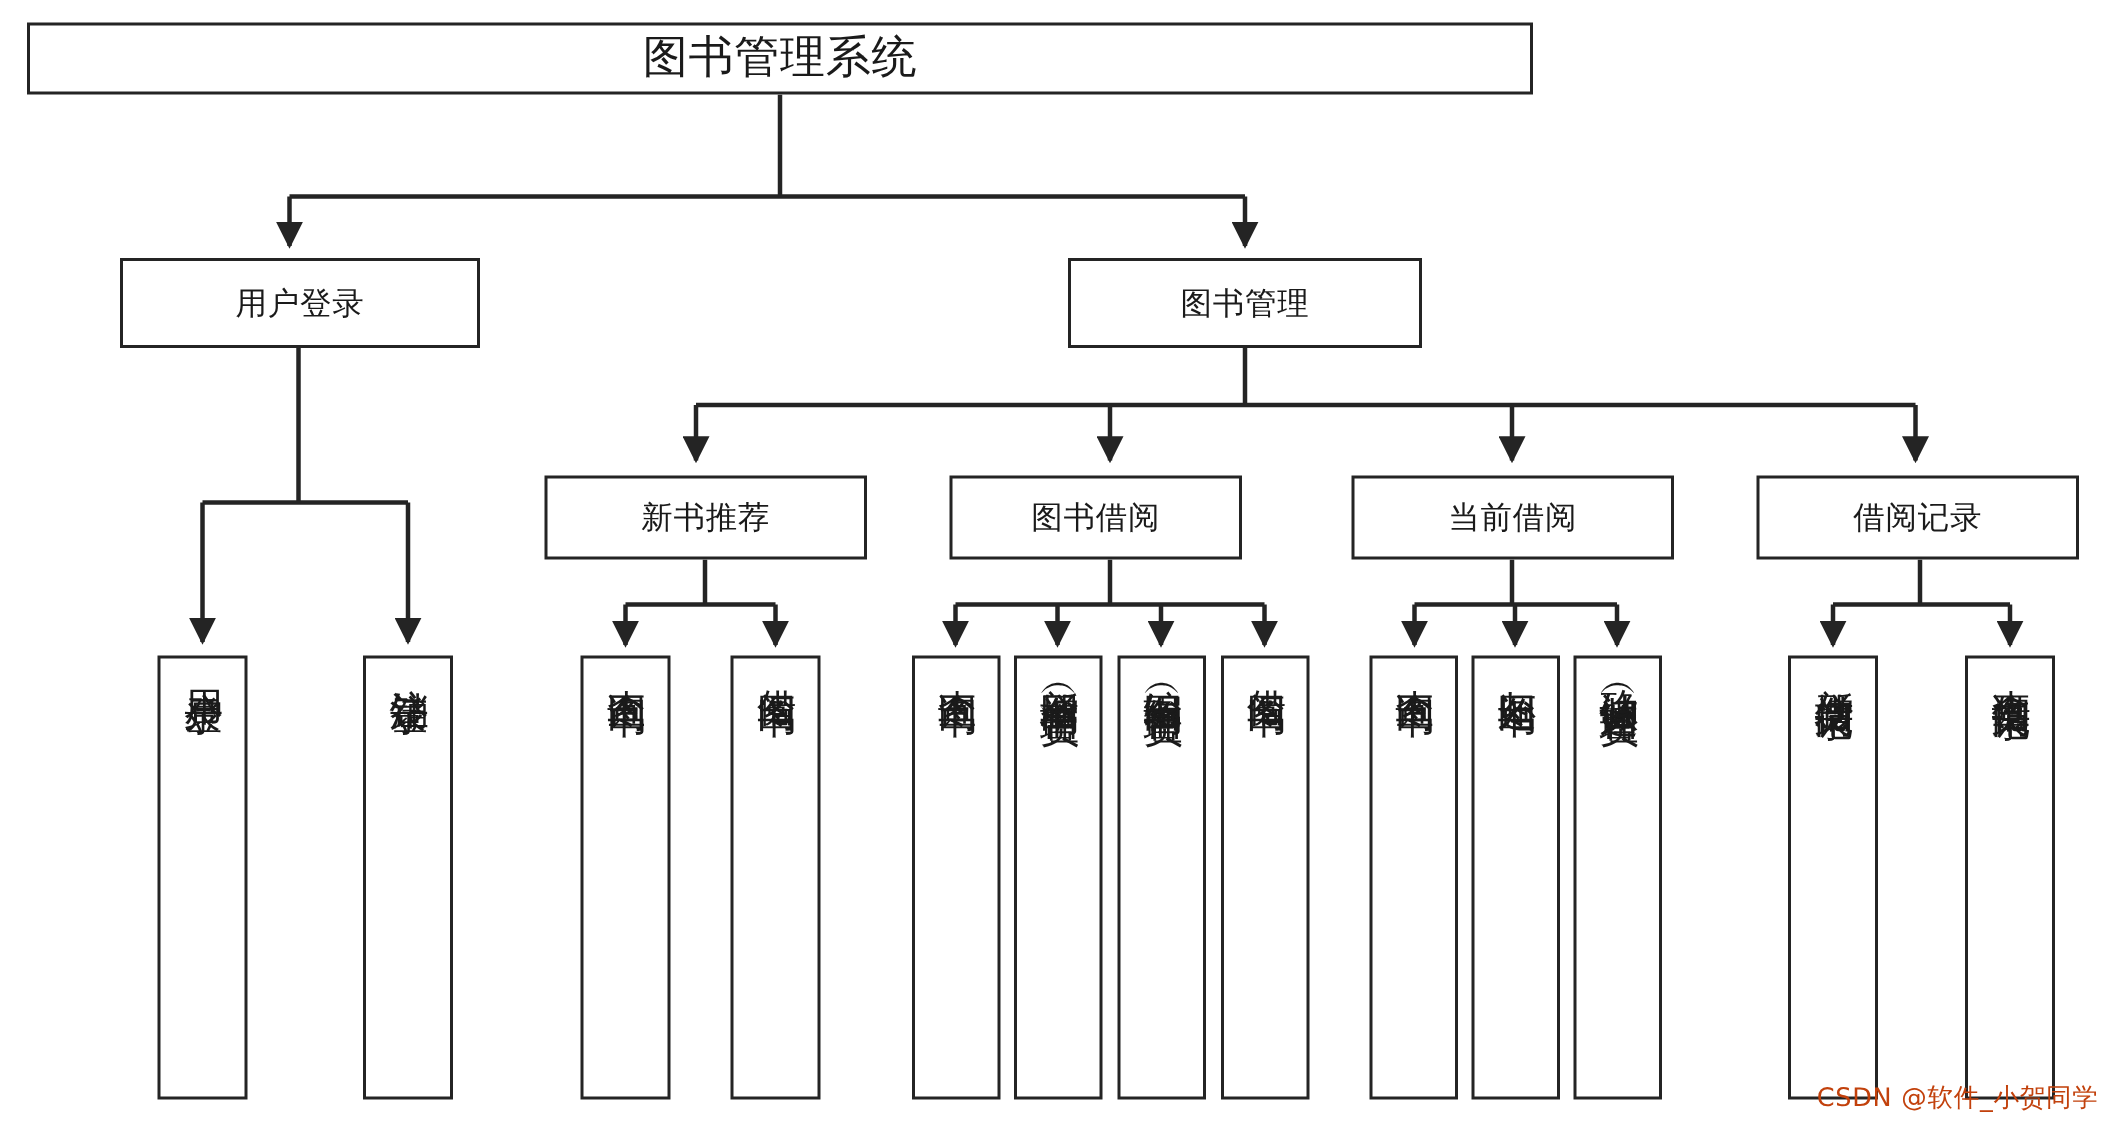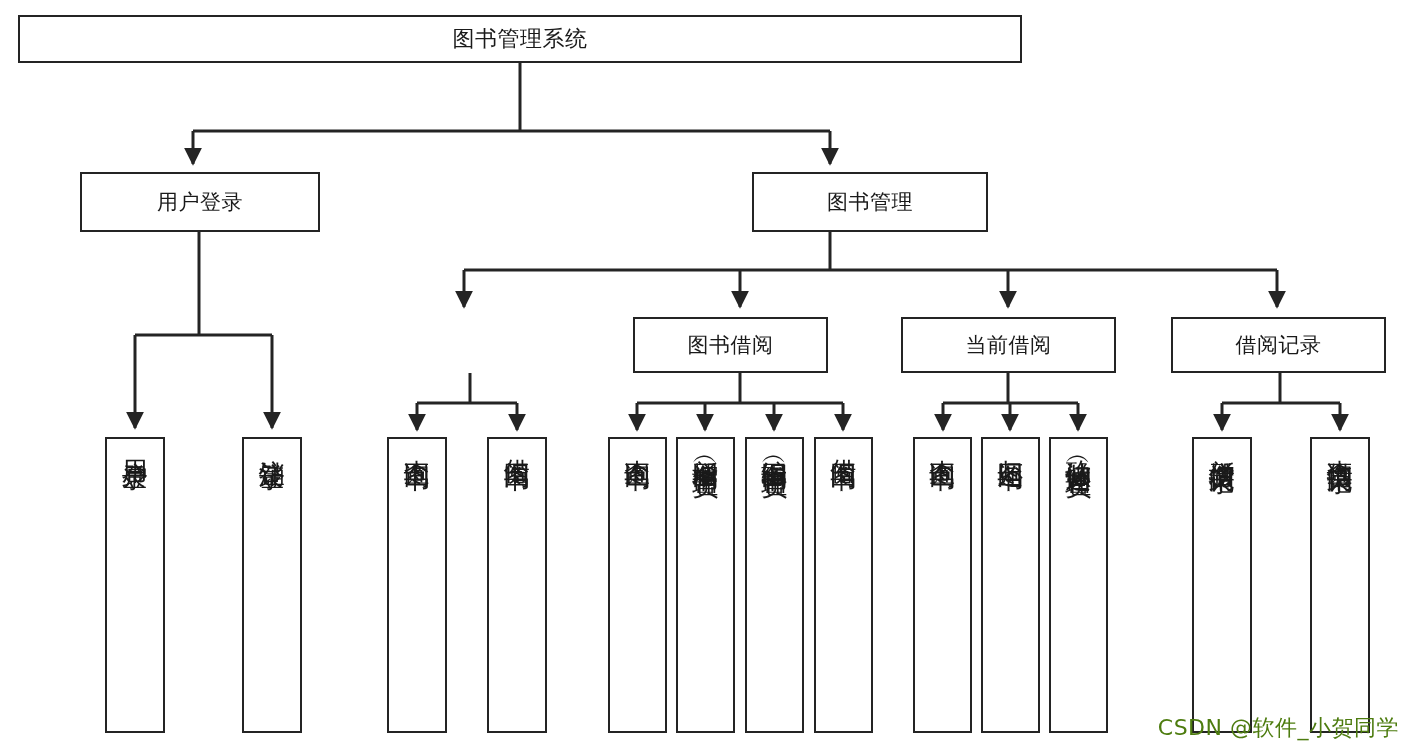--- a/index.html
+++ b/index.html
@@ -29,41 +29,41 @@
     align-items: center;
     justify-content: center;
     color: #1a1a1a;
   }
   .node .lbl {
     font-size: 21px;
     line-height: 1.15;
     letter-spacing: 0.5px;
     white-space: nowrap;
   }
-  .node.root .lbl { font-size: 22px; }
+  .node.root .lbl { font-size: 30px; }
   .node.leaf {
     align-items: flex-start;
     justify-content: center;
     padding-top: 0;
   }
   .node.leaf .lbl {
     writing-mode: vertical-rl;
     text-orientation: upright;
     font-size: 26px;
     line-height: 1.02;
     letter-spacing: 2px;
     white-space: nowrap;
     display: block;
   }
   .watermark {
     position: absolute;
     right: 6px;
     bottom: 4px;
-    font-size: 22px;
-    color: #4d7c0f;
+    font-size: 17px;
+    color: #c2410c;
     white-space: nowrap;
     letter-spacing: 0.5px;
   }
 </style>
 </head>
 <body>
 
 <div id="canvas">
 
   <svg class="edges" viewBox="0 0 1405 747" xmlns="http://www.w3.org/2000/svg">
@@ -116,24 +116,27 @@
     </g>
   </svg>
 
   <div class="node root" style="left:18px; top:15px; width:1004px; height:48px;">
     <span class="lbl">图书管理系统</span>
   </div>
 
   <div class="node" style="left:80px; top:172px; width:240px; height:60px;">
     <span class="lbl">用户登录</span>
   </div>
-  <div class="node" style="left:712px; top:172px; width:236px; height:60px;margin-left:40px;">
+  <div class="node" style="left:712px; top:172px; width:236px; height:60px;">
     <span class="lbl">图书管理</span>
   </div>
 
+  <div class="node" style="left:363px; top:317px; width:215px; height:56px;">
+    <span class="lbl">新书推荐</span>
+  </div>
   <div class="node" style="left:633px; top:317px; width:195px; height:56px;">
     <span class="lbl">图书借阅</span>
   </div>
   <div class="node" style="left:1171px; top:317px; width:215px; height:56px;">
     <span class="lbl">借阅记录</span>
   </div>
   <div class="node" style="left:901px; top:317px; width:215px; height:56px;">
     <span class="lbl">当前借阅</span>
   </div>
 

